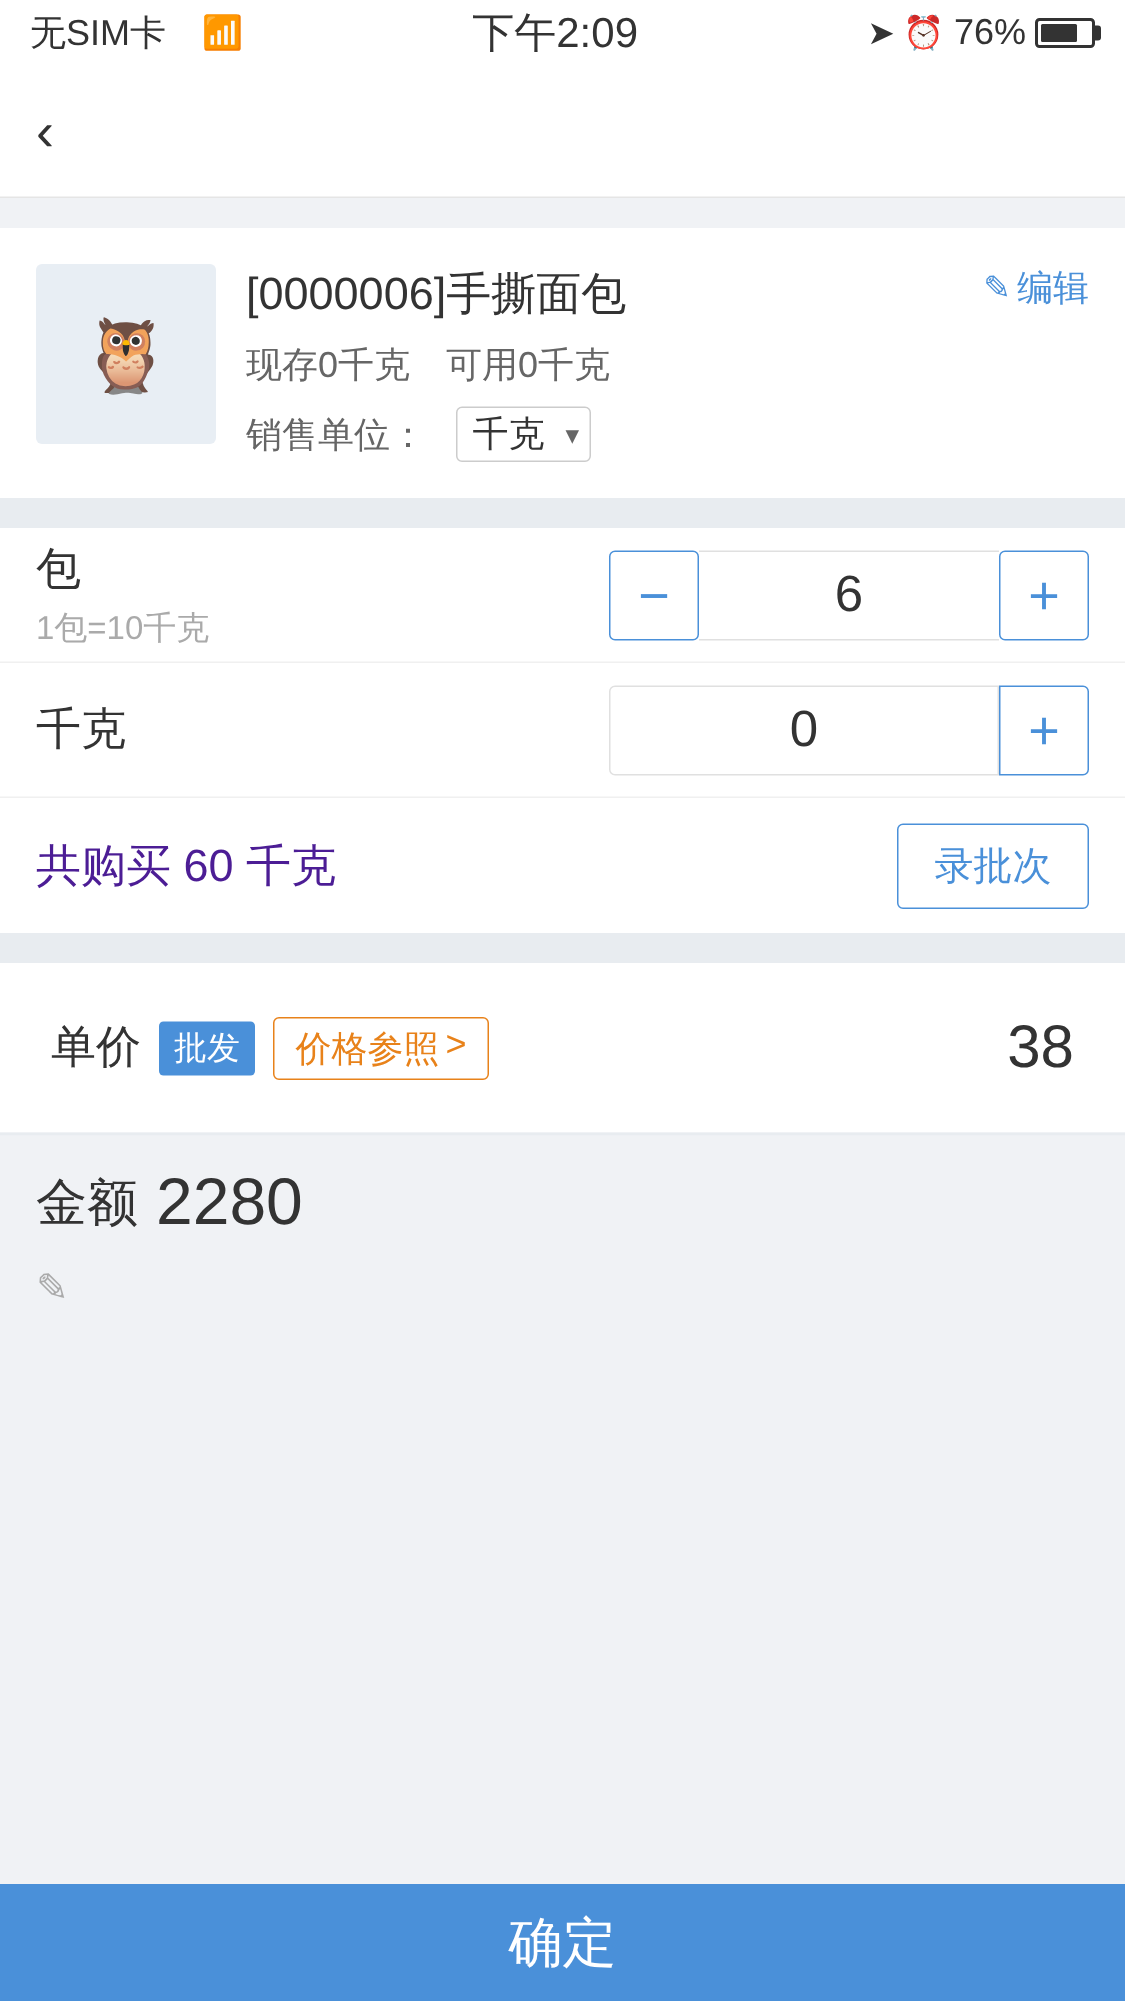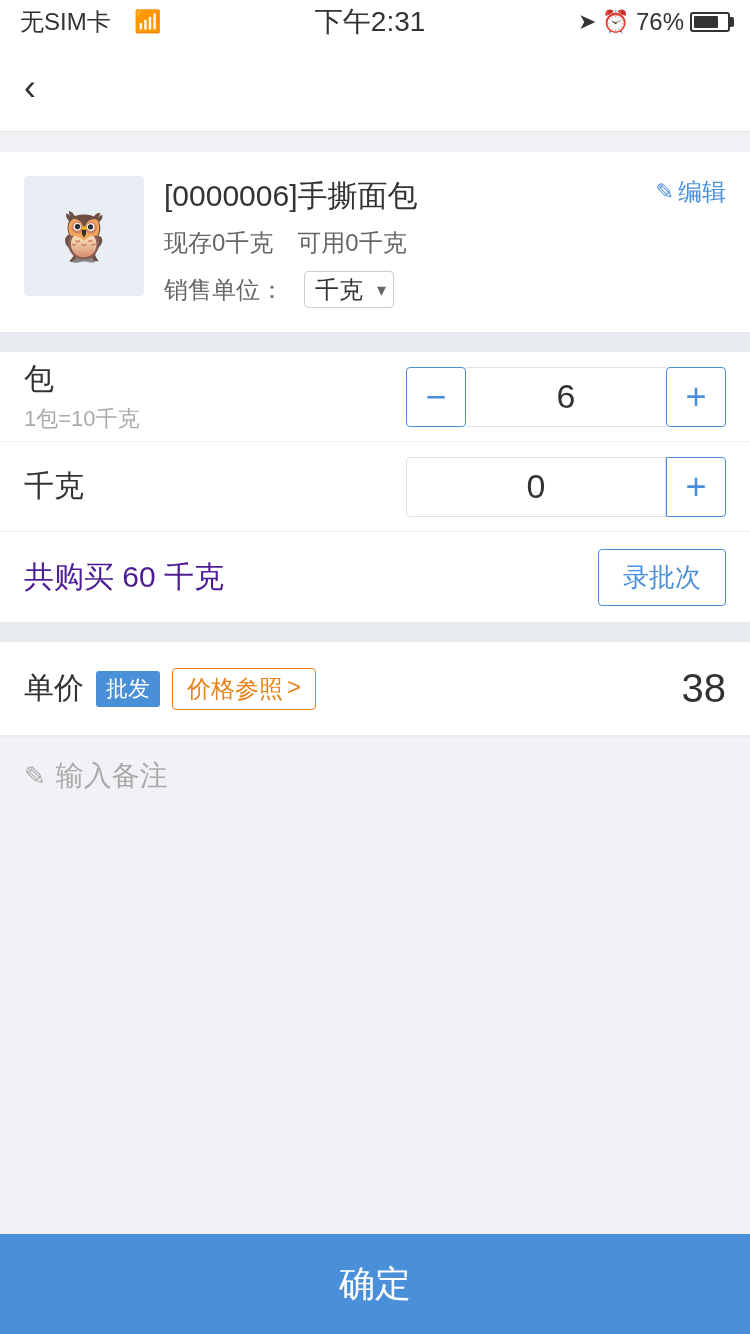--- a/index.html
+++ b/index.html
@@ -243,21 +243,21 @@
       background: #fff;
       padding: 10px 24px;
       font-size: 26px;
       border-radius: 4px;
       cursor: pointer;
     }
 
     
     .price-section {
       background: #fff;
-      padding: 24px;
+      padding: 34px;
       margin-top: 0;
     }
     .price-row {
       display: flex;
       align-items: center;
       gap: 12px;
       margin-bottom: 0;
     }
     .price-label {
       font-size: 30px;
@@ -330,21 +330,21 @@
       flex: 1;
       min-height: 300px;
     }
 
     
     .confirm-btn {
       position: fixed;
       bottom: 0;
       left: 0;
       width: 750px;
-      height: 100px;
+      height: 78px;
       background: #4a90d9;
       color: #fff;
       font-size: 36px;
       border: none;
       cursor: pointer;
       display: flex;
       align-items: center;
       justify-content: center;
     }
 
@@ -358,21 +358,21 @@
 </head>
 <body>
 
 <div class="page-wrapper">
 
   <div class="status-bar">
     <div class="status-left">
       <span>无SIM卡</span>
       <span class="wifi-icon">📶</span>
     </div>
-    <div class="status-center">下午2:31</div>
+    <div class="status-center">下午2:09</div>
     <div class="status-right">
       <span style="font-size:22px;">➤</span>
       <span style="font-size:22px;">⏰</span>
       <span>76%</span>
       <span class="battery-icon">
         <span class="battery-fill"></span>
         <span class="battery-tip"></span>
       </span>
     </div>
   </div>
@@ -445,22 +445,25 @@
         <span>价格参照</span>
         <span>&gt;</span>
       </button>
       <span class="price-value">38</span>
     </div>
   </div>
 
   <div class="section-bg" style="height:2px; background:#e8ecf0;"></div>
 
   <div class="amount-section">
+    <div class="amount-row">
+      <span class="amount-label">金额</span>
+      <span class="amount-value">2280</span>
+    </div>
     <div class="remark-row">
       <span class="remark-icon">✎</span>
-      <span class="remark-text">输入备注</span>
     </div>
   </div>
 
   <div class="main-content-filler"></div>
 </div>
 
 <button class="confirm-btn">确定</button>
 
 </body></html>

